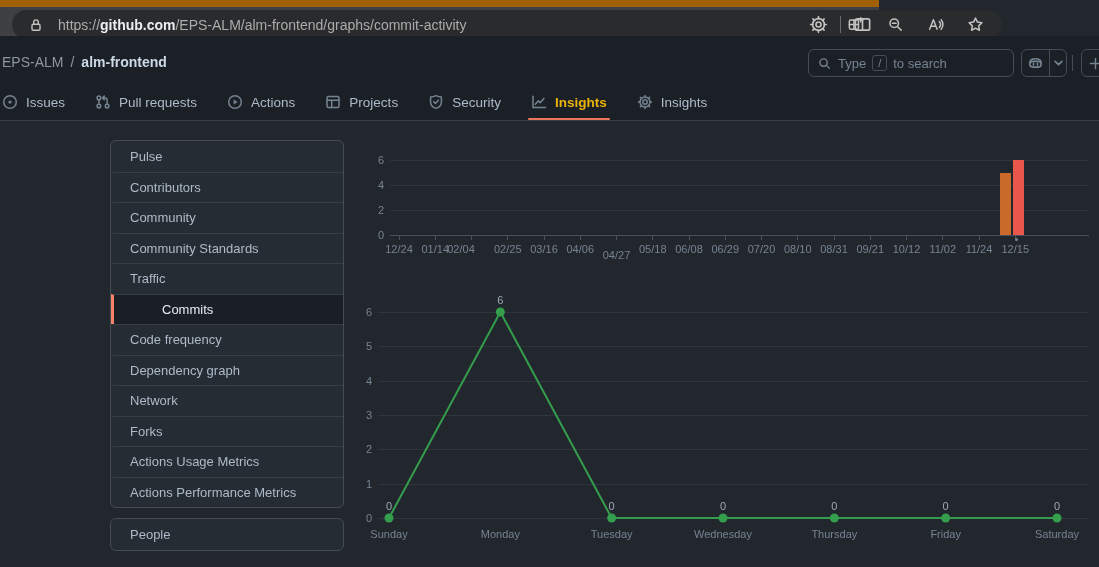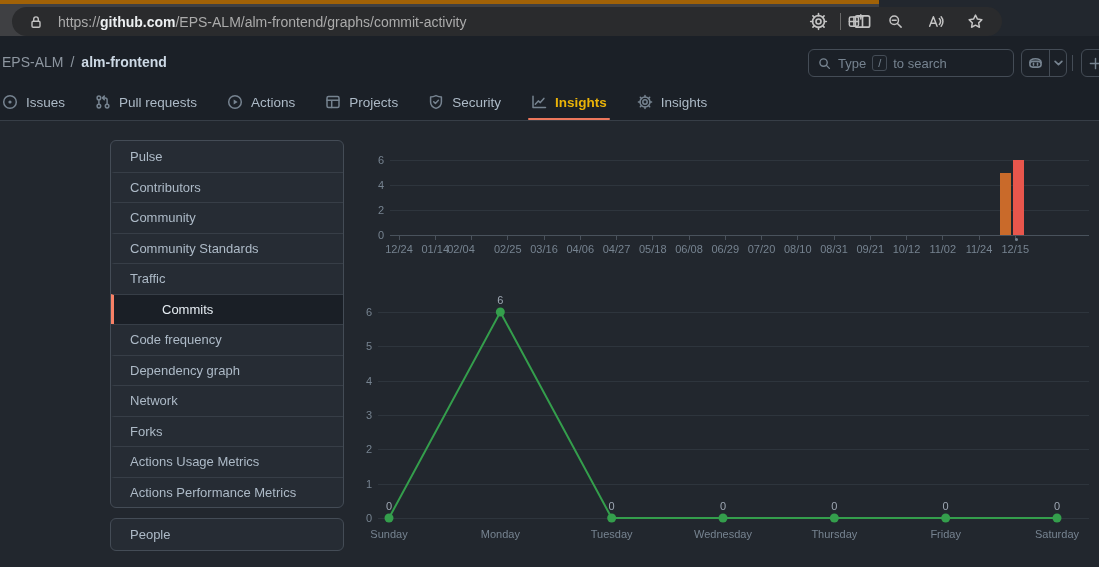--- a/index.html
+++ b/index.html
@@ -5,21 +5,21 @@
   * { margin:0; padding:0; box-sizing:border-box; }
   html,body { background:#000; }
   .screen {
     position:relative; width:1099px; height:567px; overflow:hidden;
     font-family:"Liberation Sans","DejaVu Sans",sans-serif;
     background:#22272e;
   }
   
   .chrome {
     position:absolute; left:0; top:0; width:879px; height:36px;
-    background:#3f4043; border-top:4px solid #a16207;
+    background:#3f4043; border-top:7px solid #a16207;
   }
   .url-pill {
     position:absolute; left:12px; top:3px; width:990px; height:29px;
     background:#2a2b2d; border-radius:15px; display:flex; align-items:center;
   }
   .url-pill .lock { margin-left:16px; display:flex; }
   .url-text { margin-left:14px; font-size:14px; color:#ababab; white-space:nowrap; flex:1; }
   .url-text b { color:#eceff1; font-weight:700; }
   .pill-icons { display:flex; align-items:center; gap:15px; margin-right:14px; }
   .chrome-btn { width:25px; height:25px; display:flex; align-items:center; justify-content:center; border-radius:4px; }
@@ -300,21 +300,21 @@
         <div class="axis-label center" style="left: 413.25px; top: 122px; width: 44px;">01/14</div>
         <div class="x-tick" style="left: 471px; top: 115px;"></div>
         <div class="axis-label center" style="left: 439px; top: 122px; width: 44px;">02/04</div>
         <div class="x-tick" style="left: 507.25px; top: 115px;"></div>
         <div class="axis-label center" style="left: 485.75px; top: 122px; width: 44px;">02/25</div>
         <div class="x-tick" style="left: 543.5px; top: 115px;"></div>
         <div class="axis-label center" style="left: 522px; top: 122px; width: 44px;">03/16</div>
         <div class="x-tick" style="left: 579.75px; top: 115px;"></div>
         <div class="axis-label center" style="left: 558.25px; top: 122px; width: 44px;">04/06</div>
         <div class="x-tick" style="left: 616px; top: 115px;"></div>
-        <div class="axis-label center" style="left: 594.5px; top: 122px; width: 44px;">04/27</div>
+        <div class="axis-label center" style="left: 594.5px; top: 128px; width: 44px;">04/27</div>
         <div class="x-tick" style="left: 652.25px; top: 115px;"></div>
         <div class="axis-label center" style="left: 630.75px; top: 122px; width: 44px;">05/18</div>
         <div class="x-tick" style="left: 688.5px; top: 115px;"></div>
         <div class="axis-label center" style="left: 667px; top: 122px; width: 44px;">06/08</div>
         <div class="x-tick" style="left: 724.75px; top: 115px;"></div>
         <div class="axis-label center" style="left: 703.25px; top: 122px; width: 44px;">06/29</div>
         <div class="x-tick" style="left: 761px; top: 115px;"></div>
         <div class="axis-label center" style="left: 739.5px; top: 122px; width: 44px;">07/20</div>
         <div class="x-tick" style="left: 797.25px; top: 115px;"></div>
         <div class="axis-label center" style="left: 775.75px; top: 122px; width: 44px;">08/10</div>

